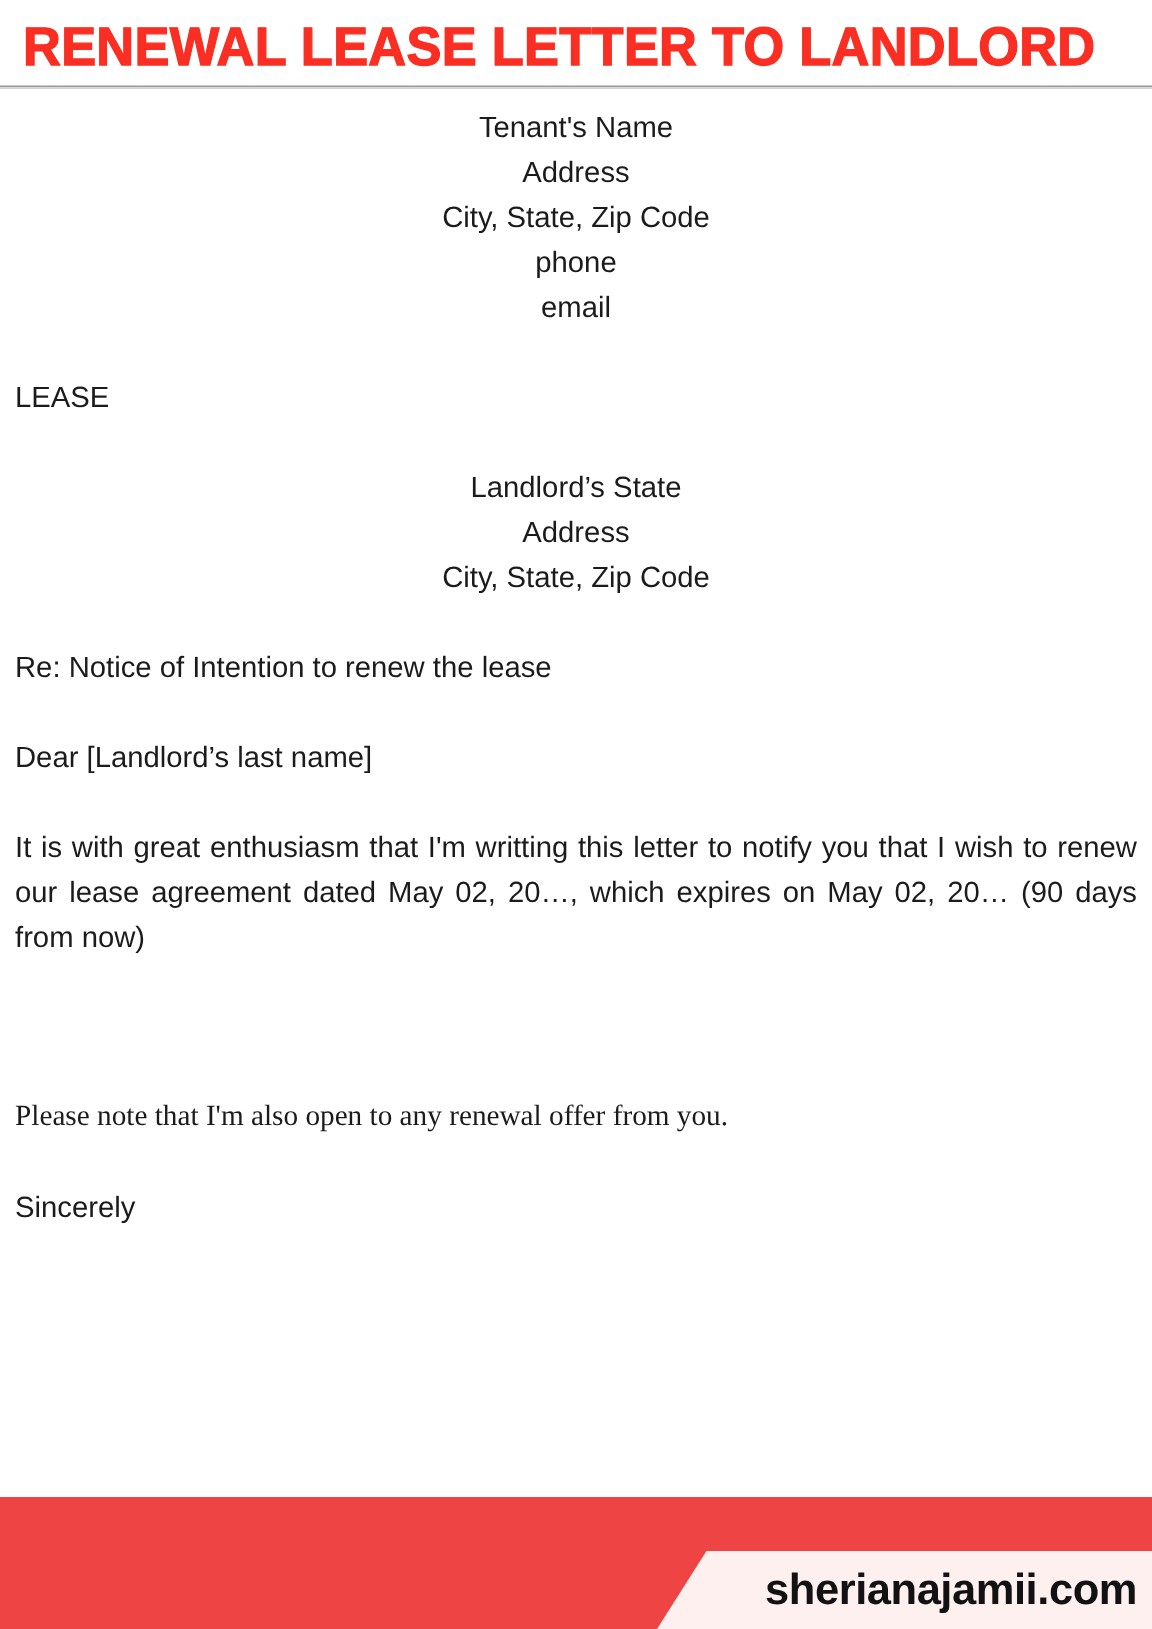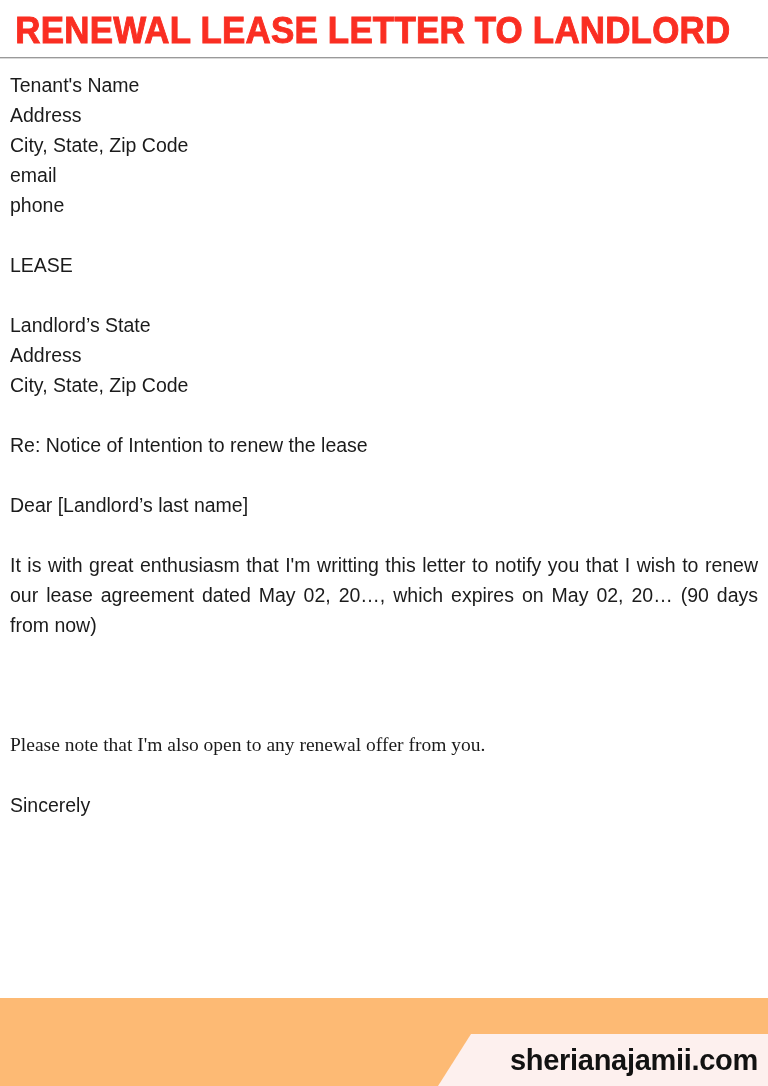--- a/index.html
+++ b/index.html
@@ -59,20 +59,21 @@
     top: 70px;
     width: 748px;
     color: #1b1b1b;
     font-size: 19.5px;
     line-height: 30px;
   }
   .addr-block {
     margin: 0;
     padding: 0;
     list-style: none;
+    text-align: center;
   }
   .addr-block li {
     margin: 0;
     padding: 0;
     white-space: nowrap;
   }
   .spacer-line {
     height: 30px;
   }
   .single-line {
@@ -92,21 +93,21 @@
     font-family: Liberation Serif, serif;
   }
 
   
   .footer {
     position: absolute;
     left: 0;
     top: 998px;
     width: 768px;
     height: 88px;
-    background: #fdba74;
+    background: #ef4444;
     overflow: hidden;
   }
   .footer-plate {
     position: absolute;
     right: 0;
     bottom: 0;
     width: 330px;
     height: 52px;
     background: #fdf0ee;
     clip-path: polygon(10% 0, 100% 0, 100% 100%, 0 100%);
@@ -133,22 +134,22 @@
   <h1 class="doc-title">RENEWAL LEASE LETTER TO LANDLORD</h1>
   <div class="header-rule"></div>
 </div>
 
 <div class="letter">
 
   <ul class="addr-block">
     <li>Tenant's Name</li>
     <li>Address</li>
     <li>City, State, Zip Code</li>
+    <li>phone</li>
     <li>email</li>
-    <li>phone</li>
   </ul>
 
   <div class="spacer-line"></div>
 
   <div class="single-line">LEASE</div>
 
   <div class="spacer-line"></div>
 
   <ul class="addr-block">
     <li>Landlord’s State</li>

